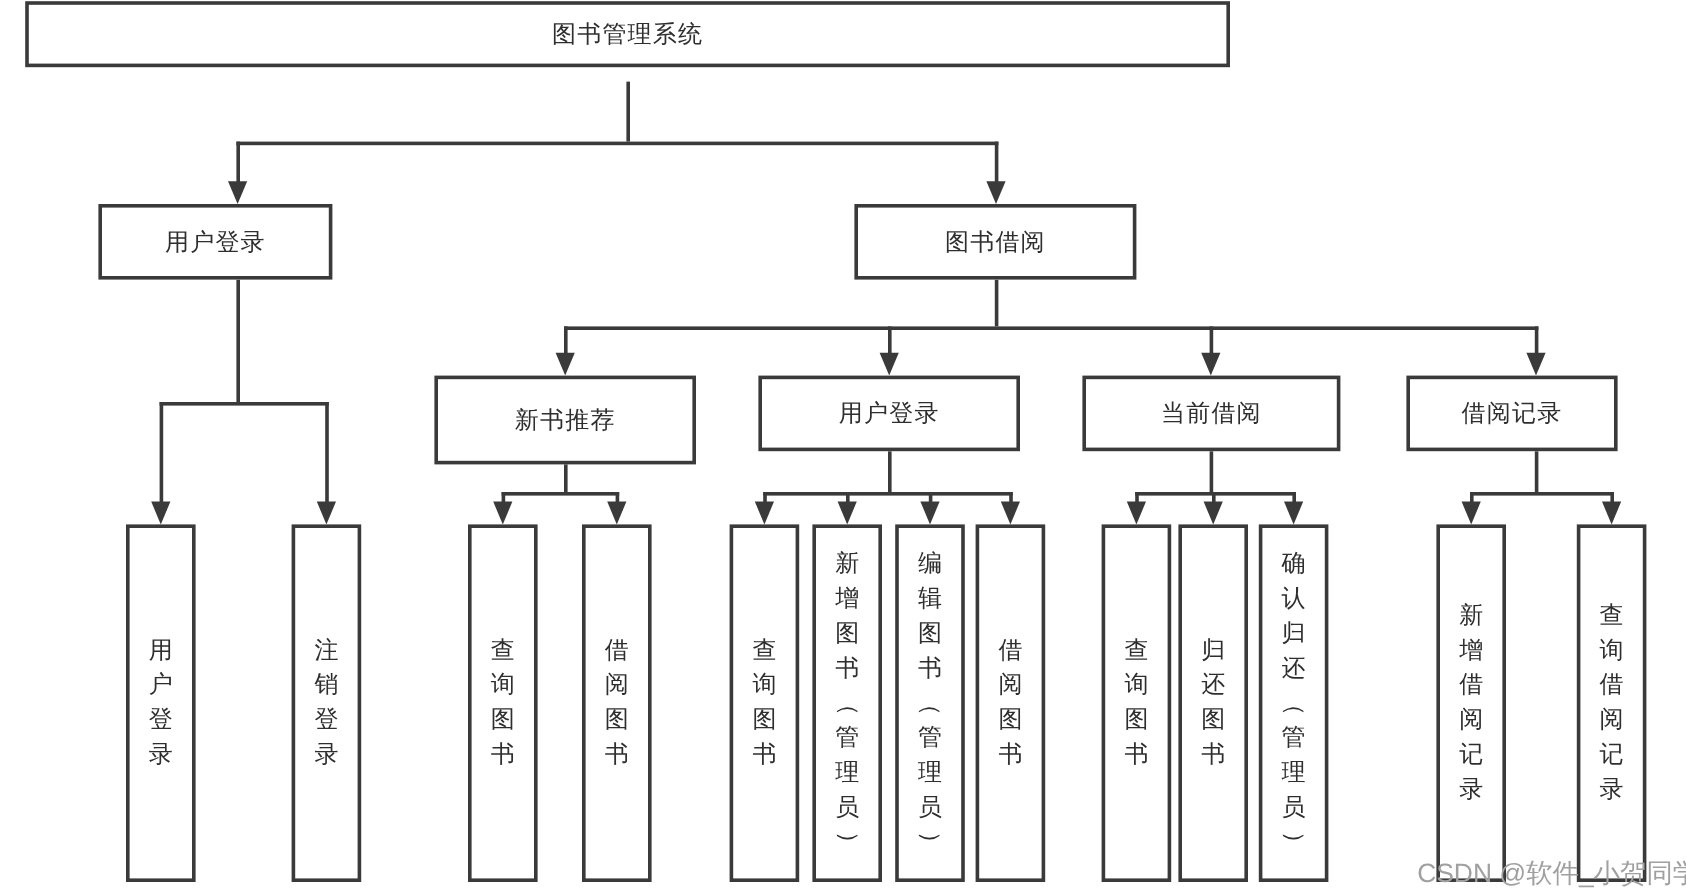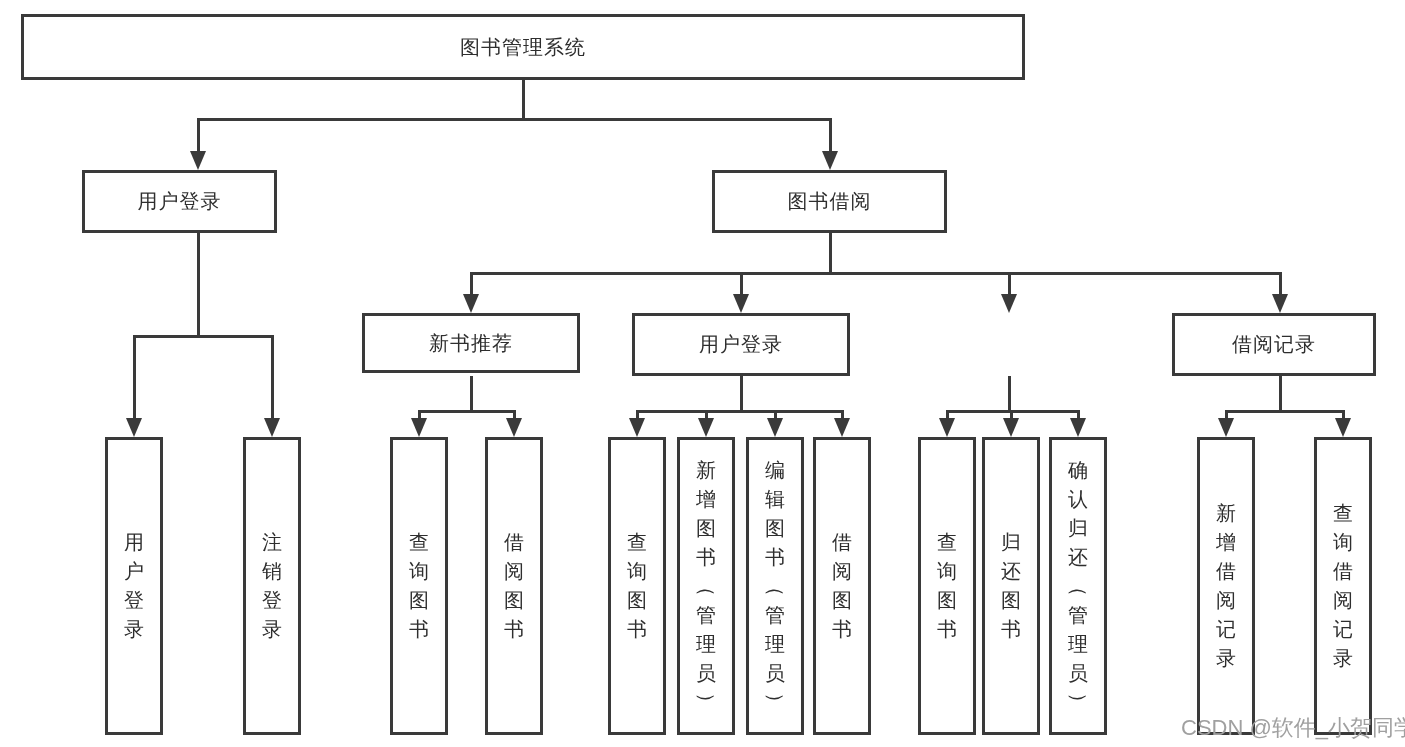--- a/index.html
+++ b/index.html
@@ -117,38 +117,41 @@
   <div class="arrow" style="left:1003px;top:418px"></div>
   <div class="arrow" style="left:1070px;top:418px"></div>
 
   <div class="line" style="left:1278.5px;top:376px;width:3px;height:34px"></div>
   <div class="line" style="left:1224.5px;top:410px;width:120px;height:3px"></div>
   <div class="line" style="left:1224.5px;top:410px;width:3px;height:12px"></div>
   <div class="line" style="left:1341.5px;top:410px;width:3px;height:12px"></div>
   <div class="arrow" style="left:1218px;top:418px"></div>
   <div class="arrow" style="left:1335px;top:418px"></div>
 
-  <div class="node" style="left:21px;top:14px;width:1004px;height:66px">
+  <div class="node" style="left:21px;top:1px;width:1004px;height:55px">
     <span class="hlabel">图书管理系统</span>
   </div>
 
   <div class="node" style="left:82px;top:170px;width:195px;height:63px">
     <span class="hlabel">用户登录</span>
   </div>
   <div class="node" style="left:712px;top:170px;width:235px;height:63px">
     <span class="hlabel">图书借阅</span>
   </div>
 
-  <div class="node" style="left:362px;top:313px;width:218px;height:60px">
+  <div class="node" style="left:362px;top:313px;width:218px;height:74px">
     <span class="hlabel">新书推荐</span>
   </div>
   <div class="node" style="left:632px;top:313px;width:218px;height:63px">
     <span class="hlabel">用户登录</span>
   </div>
-  <div class="node" style="left:1172px;top:313px;width:204px;height:63px">
+  <div class="node" style="left:902px;top:313px;width:215px;height:63px">
+    <span class="hlabel">当前借阅</span>
+  </div>
+  <div class="node" style="left:1172px;top:313px;width:176px;height:63px">
     <span class="hlabel">借阅记录</span>
   </div>
 
   <div class="node" style="left:105px;top:437px;width:58px;height:298px">
     <span class="vlabel">
         <span class="vch">用</span>
         <span class="vch">户</span>
         <span class="vch">登</span>
         <span class="vch">录</span>
       </span>

